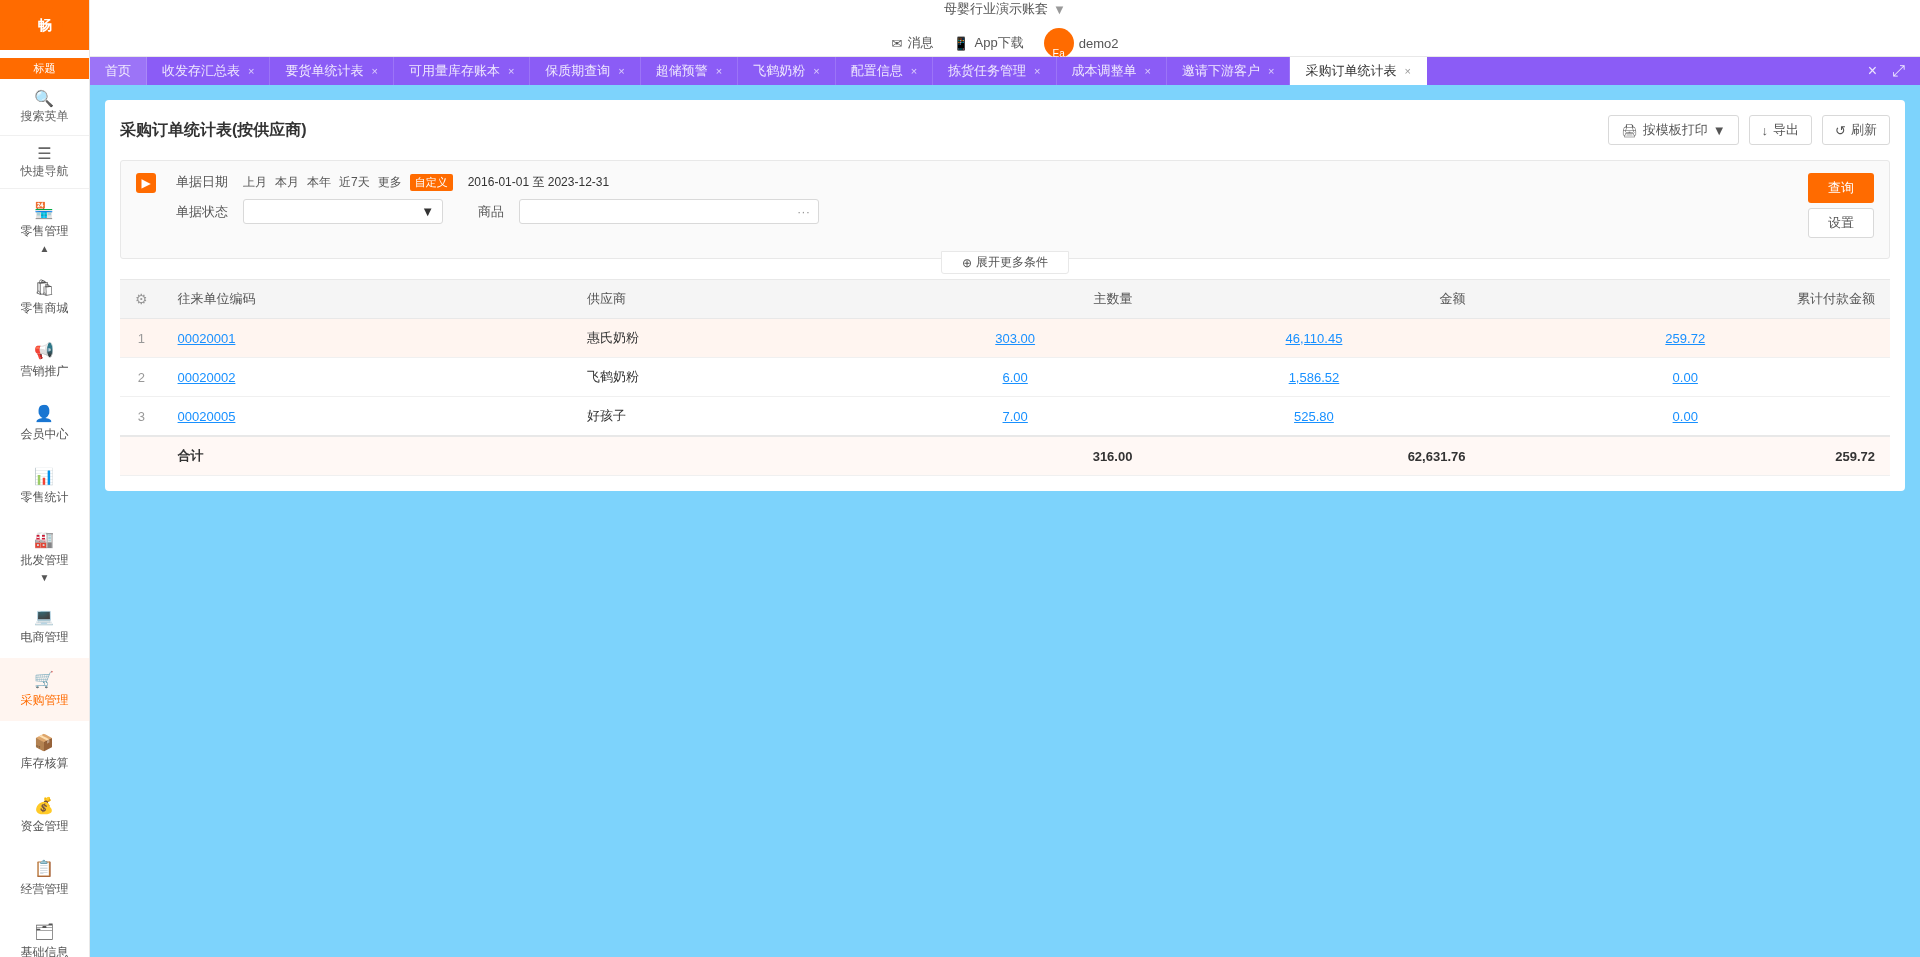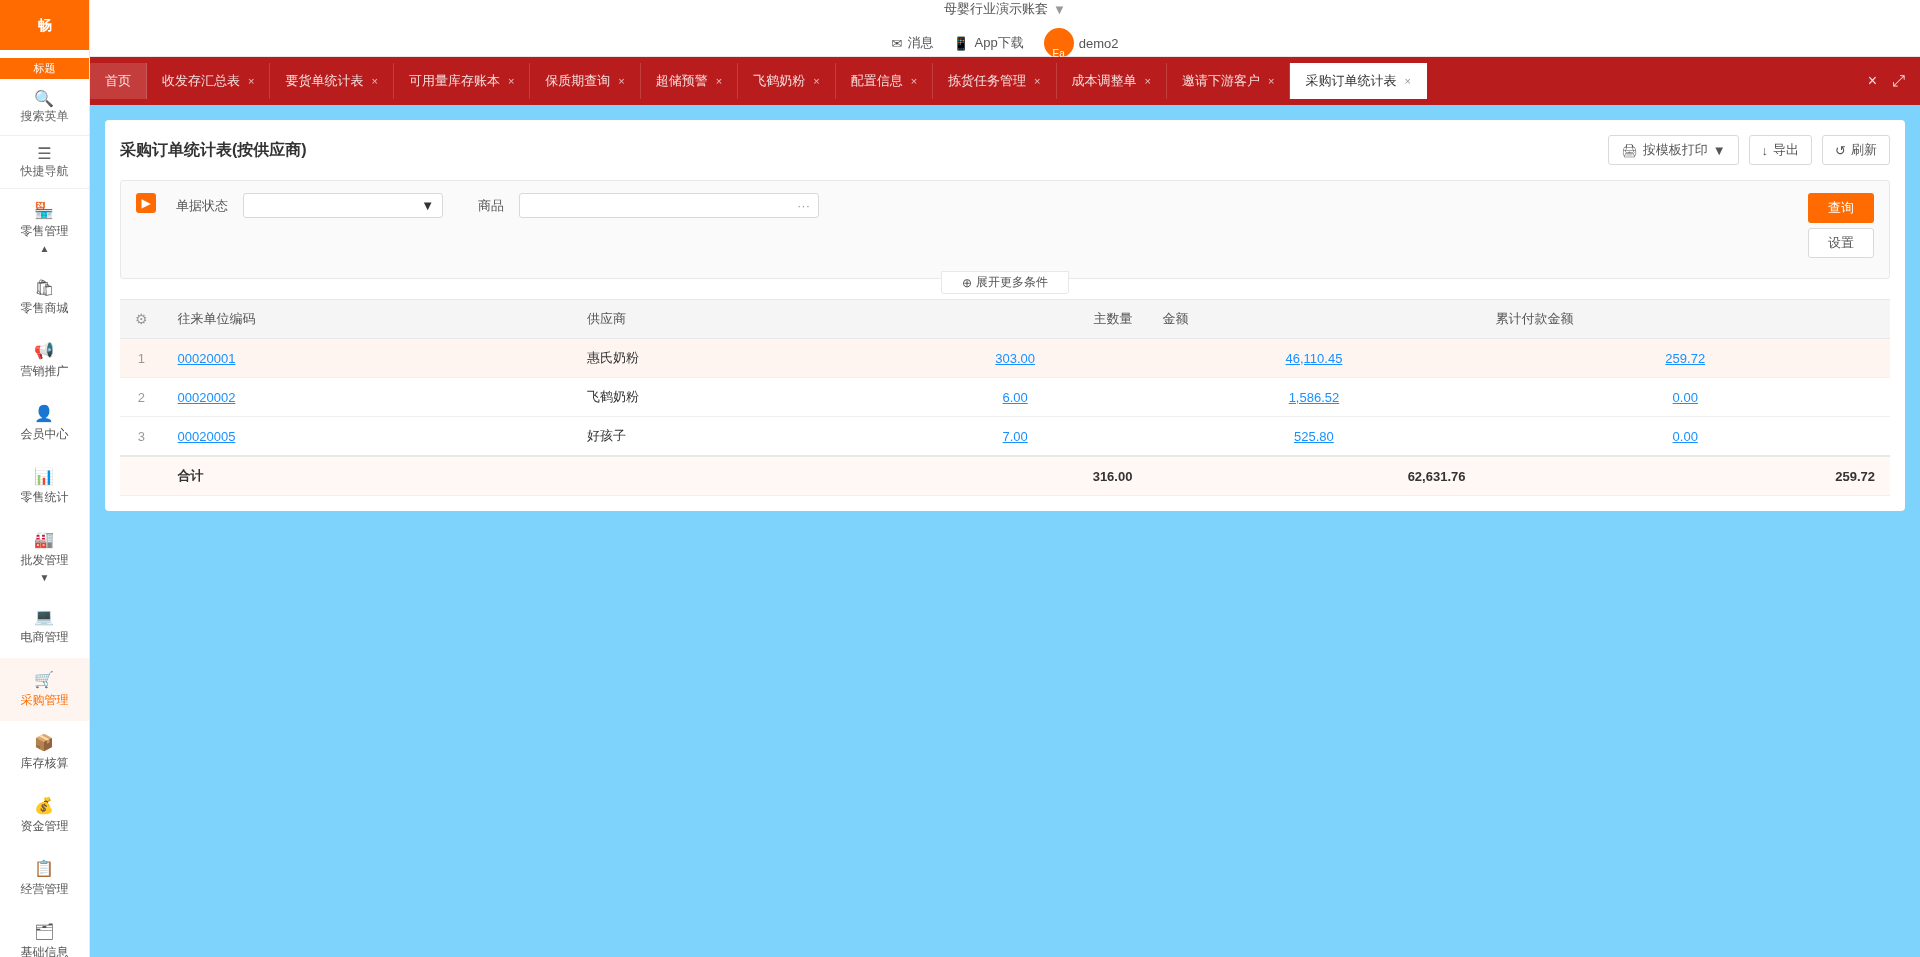--- a/index.html
+++ b/index.html
@@ -20,21 +20,21 @@
     .main { flex: 1; display: flex; flex-direction: column; height: 957px; overflow: hidden; }
 
     
     .topbar { height: 57px; background: #fff; display: flex; align-items: center; padding: 0 15px; border-bottom: 1px solid #e8e8e8; gap: 10px; flex-direction: column; }
     .workspace-name { font-size: 13px; color: #555; display: flex; align-items: center; gap: 5px; flex: 1; }
     .topbar-right { display: flex; align-items: center; gap: 20px; }
     .topbar-icon-btn { display: flex; align-items: center; gap: 5px; color: #555; font-size: 13px; cursor: pointer; }
     .avatar { width: 30px; height: 30px; border-radius: 50%; background: #ff6b00; display: flex; align-items: center; justify-content: center; color: #fff; font-size: 12px; }
 
     
-    .tabbar { height: 48px; background: #b91c1c; display: flex; align-items: center; overflow: hidden; flex-shrink: 0; }
+    .tabbar { height: 28px; background: #8b5cf6; display: flex; align-items: center; overflow: hidden; flex-shrink: 0; }
     .tab { height: 36px; padding: 0 15px; display: flex; align-items: center; gap: 6px; font-size: 13px; color: rgba(255,255,255,0.85); cursor: pointer; white-space: nowrap; border-right: 1px solid rgba(255,255,255,0.15); flex-shrink: 0; }
     .tab.home { background: rgba(255,255,255,0.15); }
     .tab.active { background: #fff; color: #333; }
     .tab-close { font-size: 11px; color: rgba(255,255,255,0.7); margin-left: 2px; }
     .tab.active .tab-close { color: #999; }
     .tabbar-controls { margin-left: auto; display: flex; align-items: center; gap: 5px; padding-right: 10px; }
     .tabbar-btn { color: rgba(255,255,255,0.85); font-size: 16px; cursor: pointer; padding: 0 5px; }
 
     
     .content { flex: 1; background: #7dd3fc; overflow: auto; padding: 15px; }
@@ -261,20 +261,36 @@
             <span>↺</span>
             <span>刷新</span>
           </button>
         </div>
       </div>
 
       <div class="filter-area">
         <div style="display:flex; align-items:flex-start; gap:20px;">
           <div class="collapse-btn">▶</div>
           <div style="flex:1;">
+            <div class="filter-row" style="margin-bottom:8px;">
+              <span class="filter-label">单据日期</span>
+              <div class="date-shortcuts">
+                <span class="date-shortcut">上月</span>
+                <span class="date-shortcut">本月</span>
+                <span class="date-shortcut">本年</span>
+                <span class="date-shortcut">近7天</span>
+                <span class="more-link">更多</span>
+                <span class="date-custom-badge">自定义</span>
+              </div>
+              <div class="date-range">
+                <span>2016-01-01</span>
+                <span> 至 </span>
+                <span>2023-12-31</span>
+              </div>
+            </div>
             <div class="filter-row">
               <span class="filter-label">单据状态</span>
               <div class="filter-select" style="min-width:200px;">
                 <span style="flex:1;color:#bbb;"></span>
                 <span>▼</span>
               </div>
               <span class="filter-label" style="margin-left:20px;">商品</span>
               <div class="filter-select" style="min-width:300px;">
                 <span style="flex:1;"></span>
                 <span style="color:#999;">···</span>
@@ -297,22 +313,22 @@
       <div class="table-area">
         <table class="data-table">
           <thead>
             <tr>
               <th>
                 <span class="gear-icon">⚙</span>
               </th>
               <th>往来单位编码</th>
               <th>供应商</th>
               <th style="text-align:right;">主数量</th>
-              <th style="">金额</th>
-              <th style="text-align:left;">累计付款金额</th>
+              <th style="text-align:right;">金额</th>
+              <th style="text-align:right;">累计付款金额</th>
             </tr>
           </thead>
           <tbody id="table-body">
           <tr class="row-highlight">
     <td class="index-col">1</td>
     <td><a href="#">00020001</a></td>
     <td>惠氏奶粉</td>
     <td class="number-col"><a href="#">303.00</a></td>
     <td class="number-col"><a href="#">46,110.45</a></td>
     <td class="number-col"><a href="#">259.72</a></td>

